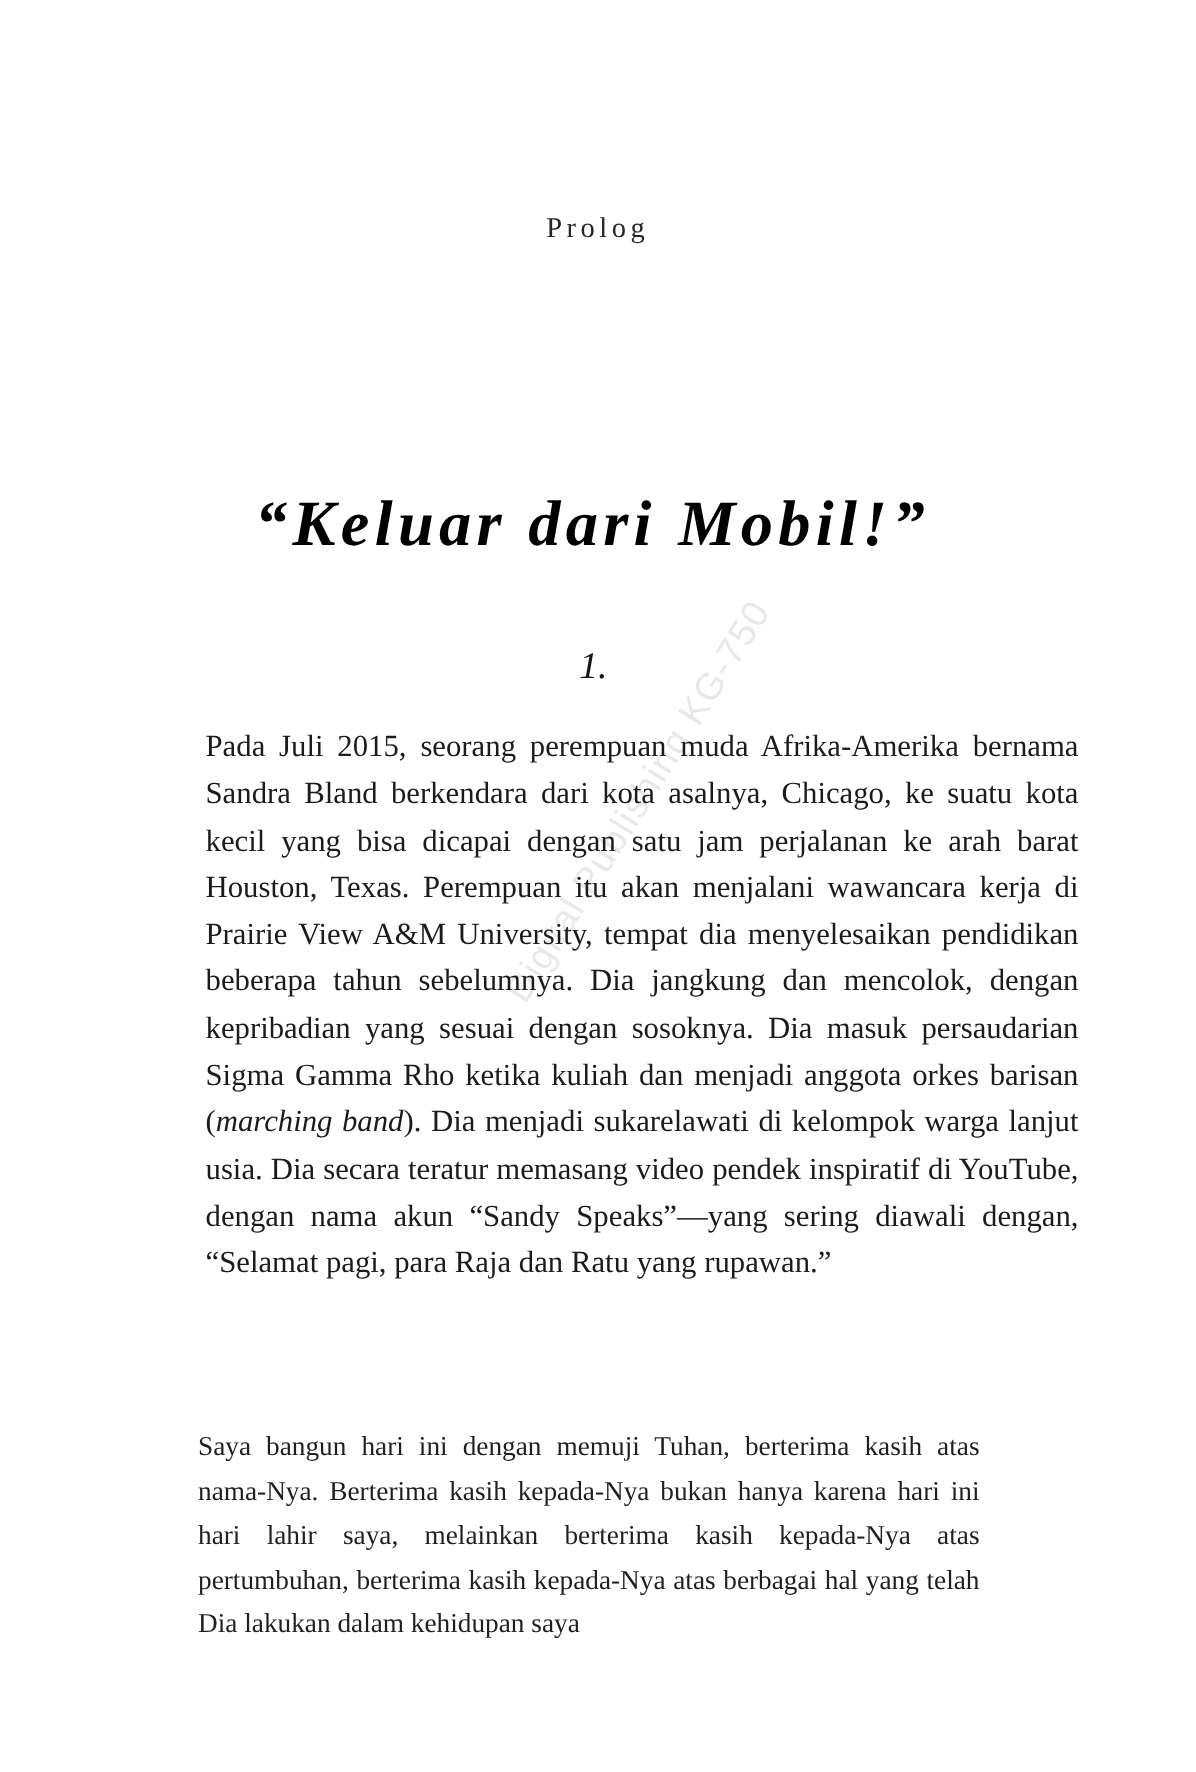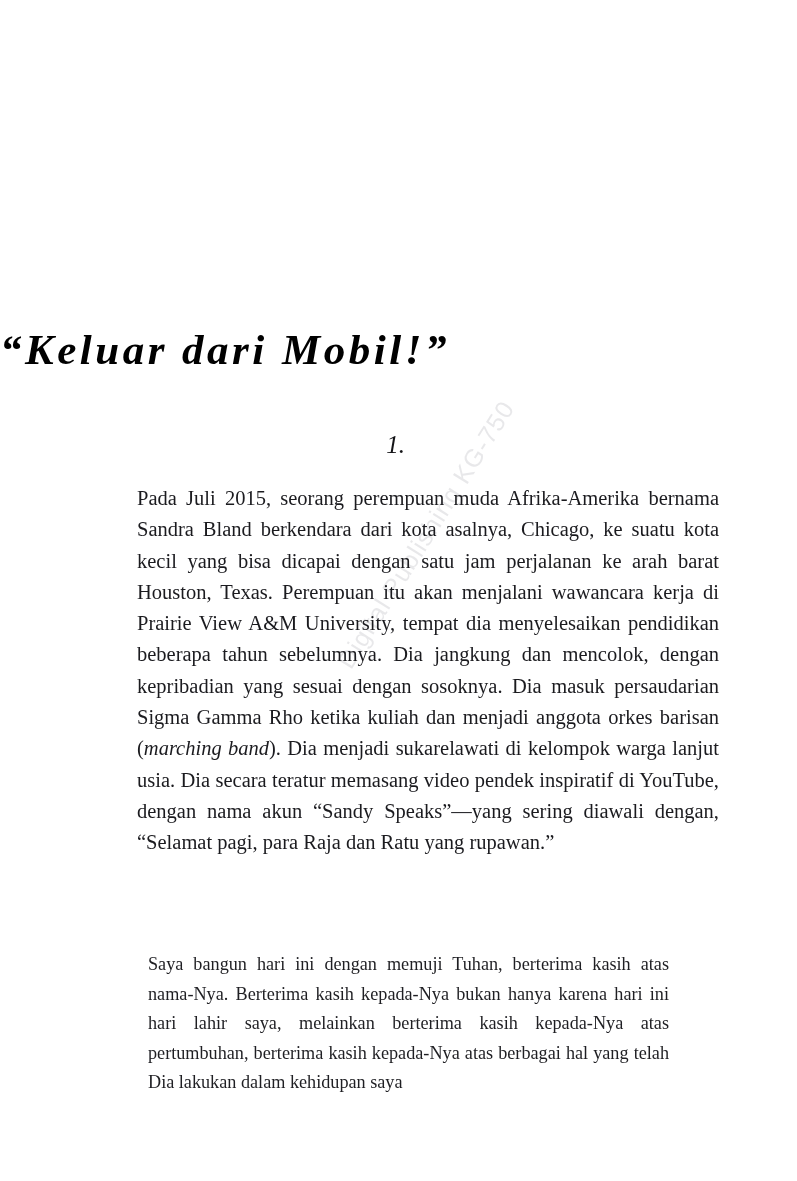--- a/index.html
+++ b/index.html
@@ -49,20 +49,21 @@
     font-family: "Liberation Serif", "DejaVu Serif", serif;
     z-index: 2;
   }
 
   
   .chapter-title {
     position: absolute;
     top: 296px;
     left: 0;
     right: 0;
+    text-align: center;
     font-style: italic;
     font-weight: 700;
     font-size: 43px;
     letter-spacing: 3.5px;
     color: #000000;
     padding-right: 7px;
     z-index: 2;
   }
 
   
@@ -97,40 +98,41 @@
     color: #1b1b1f;
     hyphens: manual;
     word-spacing: 0px;
   }
   .body-para i { font-style: italic; }
 
   
   .quote-block {
     position: absolute;
     top: 950px;
-    left: 148px;
+    left: 132px;
     width: 521px;
     z-index: 2;
   }
   .quote-para {
     margin: 0;
     font-size: 18.2px;
     line-height: 29.6px;
     text-align: justify;
     text-align-last: left;
     color: #1f1f23;
   }
 </style>
 </head>
 <body>
 
 <div class="page">
 
   <div class="watermark">Digital Publishing KG-750</div>
 
+  <div class="running-header">Prolog</div>
 
   <h1 class="chapter-title">“Keluar dari Mobil!”</h1>
 
   <div class="section-number">1.</div>
 
   <div class="body-block">
     <p class="body-para"><span>Pada Juli 2015, seorang perempuan muda Afrika-Amerika ber­nama Sandra Bland berkendara dari kota asalnya, Chicago, ke suatu kota kecil yang bisa dicapai dengan satu jam perjalanan ke arah barat Houston, Texas. Perempuan itu akan menjalani wawancara kerja di Prairie View A&amp;M University, tempat dia menyelesaikan pendidikan beberapa tahun sebelumnya. Dia jangkung dan mencolok, dengan kepribadian yang sesuai de­ngan sosoknya. Dia masuk persaudarian Sigma Gamma Rho ketika kuliah dan menjadi anggota orkes barisan (</span><i>marching band</i><span>). Dia menjadi sukarelawati di kelompok warga lanjut usia. Dia secara teratur memasang video pendek inspiratif di YouTube, dengan nama akun “Sandy Speaks”—yang se­ring diawali dengan, “Selamat pagi, para Raja dan Ratu yang rupawan.”</span></p>
   </div>
 
   <div class="quote-block">

